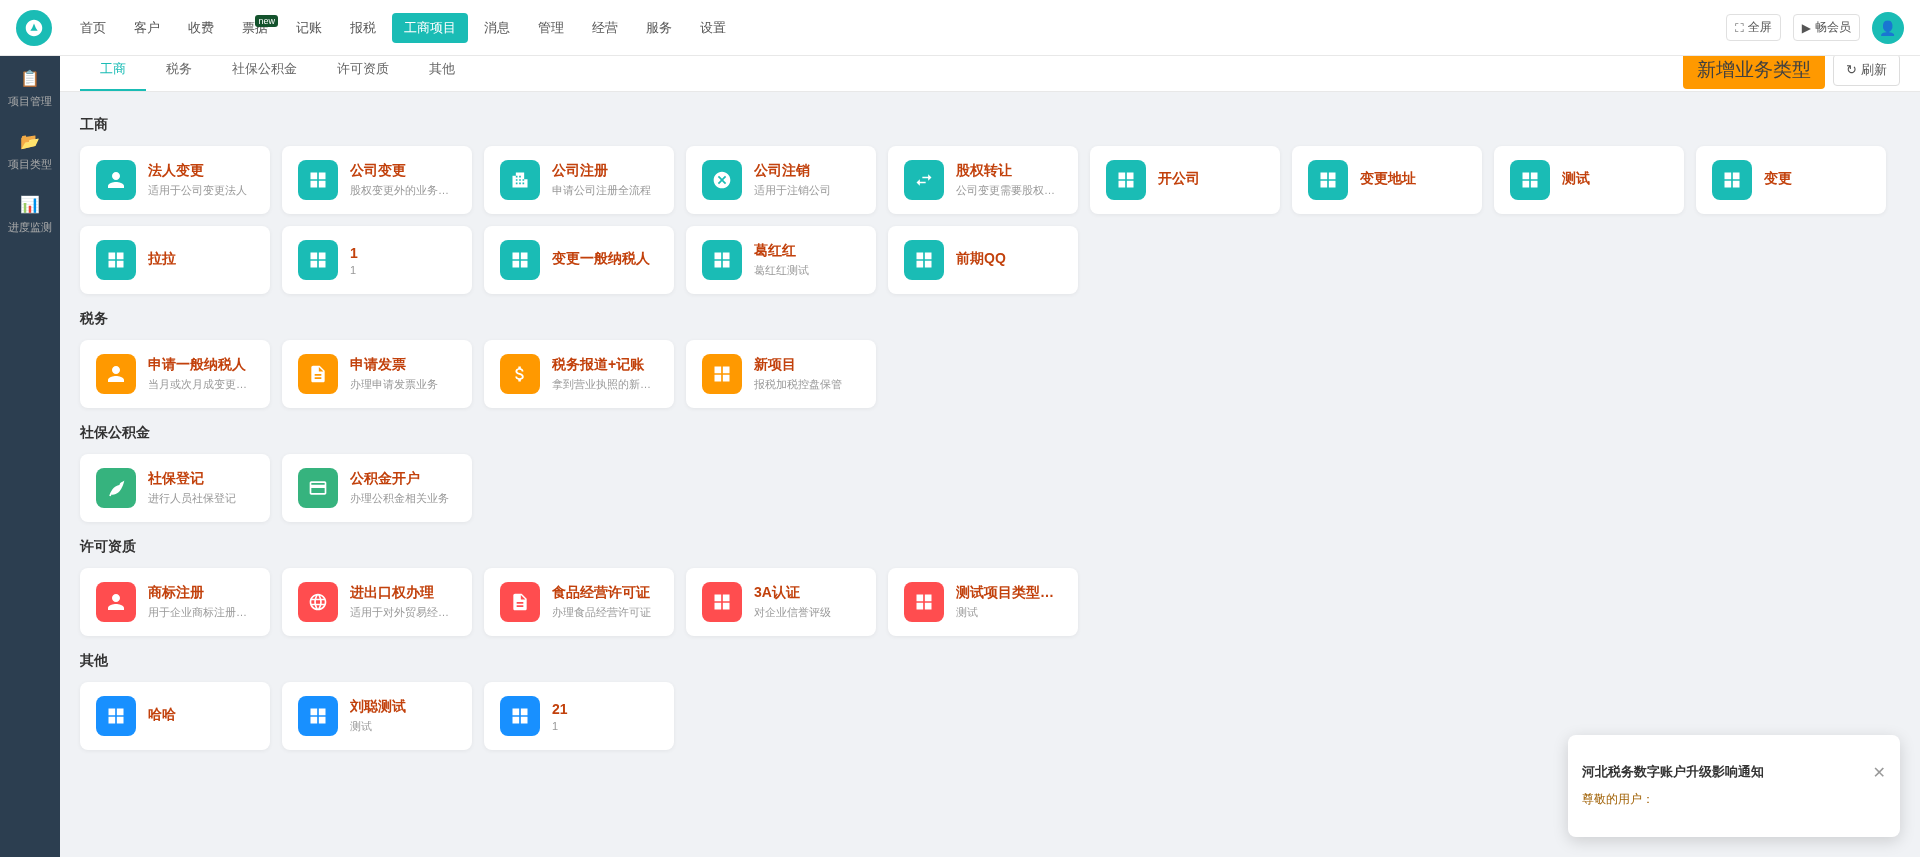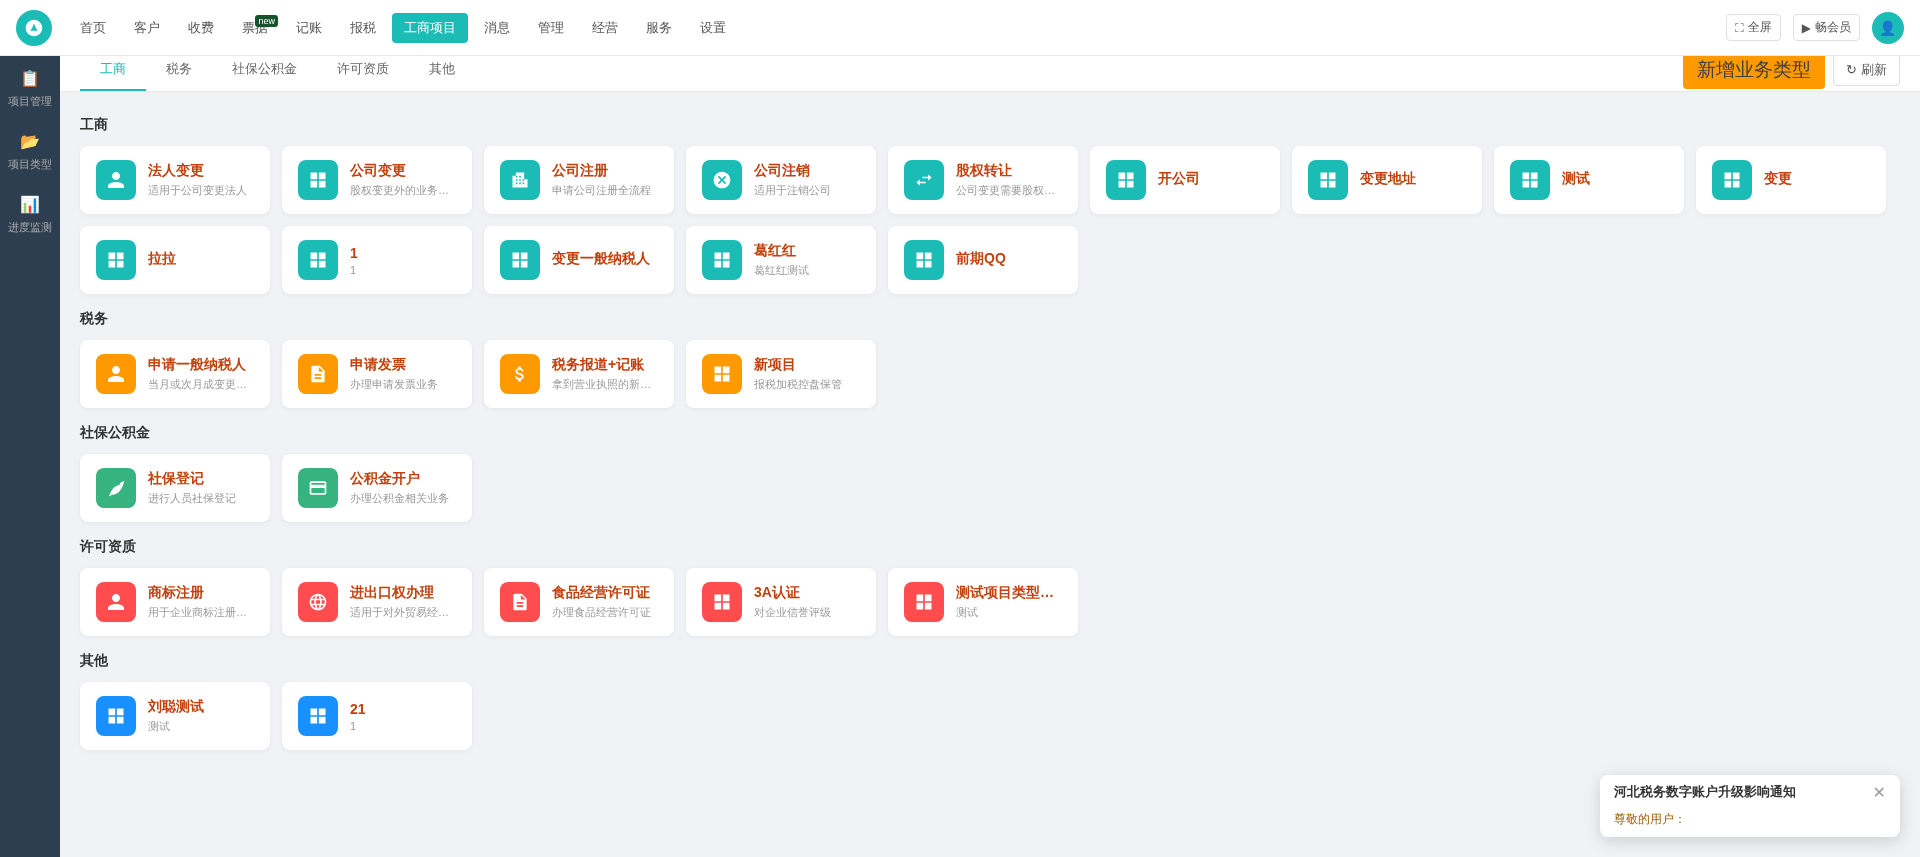--- a/index.html
+++ b/index.html
@@ -249,25 +249,25 @@
     .ic-orange { background: #ff9900; }
     .ic-red { background: #ff4d4f; }
     .ic-blue { background: #1890ff; }
     .ic-teal2 { background: #36b37e; }
 
     
     .notification-popup {
       position: fixed;
       bottom: 20px;
       right: 20px;
-      width: 300px;
+      width: 332px;
       background: #fff;
       border-radius: 8px;
       box-shadow: 0 4px 16px rgba(0,0,0,0.15);
-      padding: 8px 14px;
+      padding: 28px 14px;
       z-index: 200;
     }
     .notif-header {
       display: flex;
       justify-content: space-between;
       align-items: center;
       margin-bottom: 8px;
     }
     .notif-title { font-size: 13px; font-weight: 600; color: #333; }
     .notif-close { cursor: pointer; color: #999; font-size: 16px; }
@@ -635,20 +635,31 @@
       </div>
       <div class="section-title">其他</div>
       <div class="cards-grid">
         <div class="card">
           <div class="card-icon ic-blue">
             <svg width="20" height="20" viewBox="0 0 24 24" fill="white">
               <path d="M3 3h8v8H3zm10 0h8v8h-8zM3 13h8v8H3zm10 0h8v8h-8z"></path>
             </svg>
           </div>
           <div class="card-info">
+            <div class="card-title">哈哈</div>
+            <div class="card-desc"></div>
+          </div>
+        </div>
+        <div class="card">
+          <div class="card-icon ic-blue">
+            <svg width="20" height="20" viewBox="0 0 24 24" fill="white">
+              <path d="M3 3h8v8H3zm10 0h8v8h-8zM3 13h8v8H3zm10 0h8v8h-8z"></path>
+            </svg>
+          </div>
+          <div class="card-info">
             <div class="card-title">刘聪测试</div>
             <div class="card-desc">测试</div>
           </div>
         </div>
         <div class="card">
           <div class="card-icon ic-blue">
             <svg width="20" height="20" viewBox="0 0 24 24" fill="white">
               <path d="M3 3h8v8H3zm10 0h8v8h-8zM3 13h8v8H3zm10 0h8v8h-8z"></path>
             </svg>
           </div>

